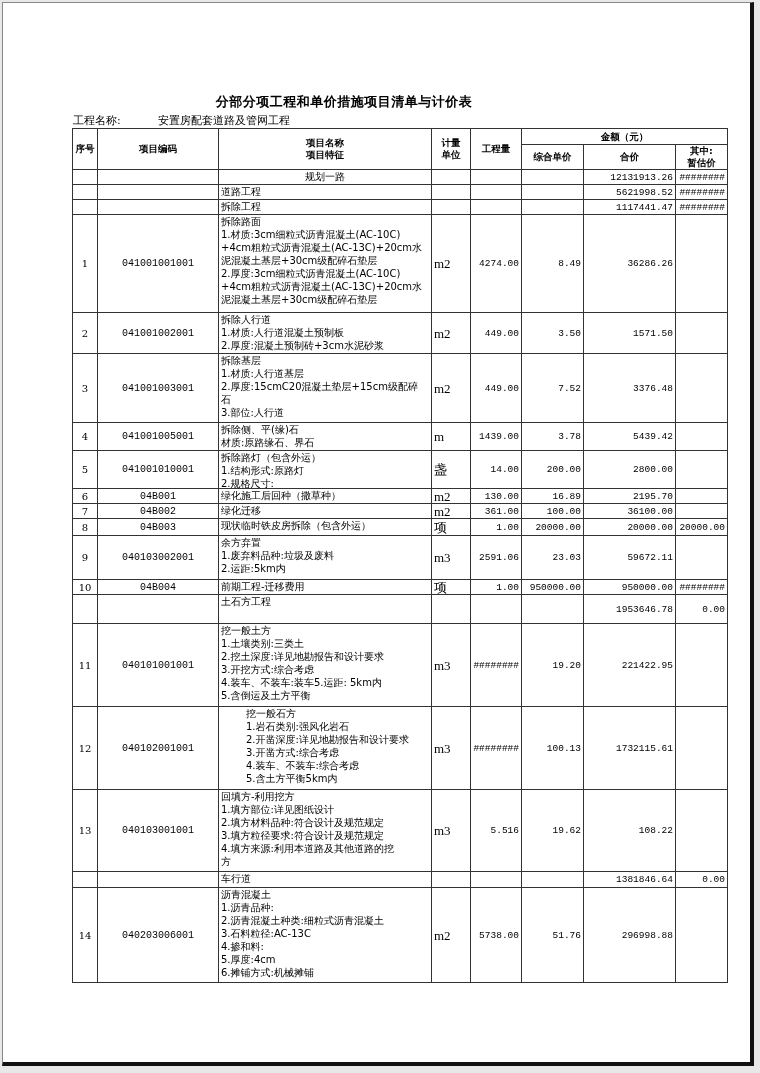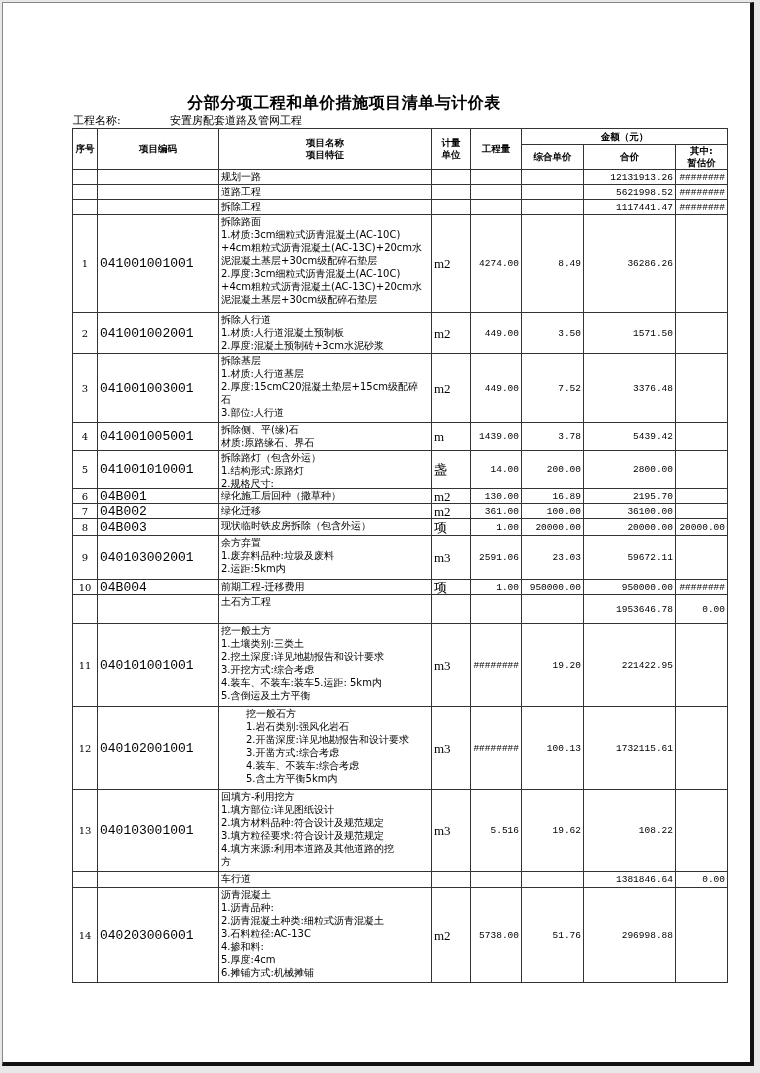--- a/index.html
+++ b/index.html
@@ -5,35 +5,35 @@
   html, body { margin: 0; padding: 0; background: #e8e8e8; }
   body { width: 760px; height: 1073px; position: relative; overflow: hidden; font-family: "DejaVu Sans", "Liberation Sans", sans-serif; }
   .page {
     position: absolute; left: 2px; top: 2px; width: 752px; height: 1064px;
     background: #fff; border-left: 1px solid #888; border-top: 1px solid #888;
     border-right: 4px solid #111; border-bottom: 4px solid #111;
     box-sizing: border-box;
   }
   .title {
     position: absolute; left: 0; top: 93px; width: 688px; text-align: center;
-    font-size: 16px; font-weight: bold; color: #000; letter-spacing: 0.5px;
+    font-size: 13px; font-weight: bold; color: #000; letter-spacing: 0.5px;
   }
   .proj-label { position: absolute; left: 73px; top: 113px; font-size: 11px; color: #000; }
-  .proj-name { position: absolute; left: 170px; top: 113px; font-size: 11px; color: #000; }
+  .proj-name { position: absolute; left: 158px; top: 113px; font-size: 11px; color: #000; }
   table.grid {
     position: absolute; left: 72px; top: 128px; border-collapse: collapse;
     table-layout: fixed; font-size: 10px; color: #000;
   }
   table.grid td, table.grid th {
     border: 1px solid #333; padding: 0 2px; overflow: hidden; vertical-align: middle;
     line-height: 13px;
   }
   table.grid th { font-weight: bold; font-size: 9.5px; text-align: center; line-height: 12px; }
   .c-no { text-align: center; font-family: "DejaVu Serif", "Liberation Serif", serif; }
-  .c-code { text-align: left; font-family: "Liberation Mono", "DejaVu Sans Mono", monospace; font-size: 13px; }
+  .c-code { text-align: center; font-family: "Liberation Mono", "DejaVu Sans Mono", monospace; font-size: 10px; }
   .c-name { text-align: left; vertical-align: top !important; font-size: 10px; line-height: 11.5px; padding-left: 2px !important; }
   .c-unit { text-align: left; font-family: Liberation Serif, serif; font-size: 13px; }
   .c-num { text-align: right; font-family: "Liberation Mono", "DejaVu Sans Mono", monospace; font-size: 9.5px; }
   .name-line { display: block; white-space: nowrap; }
   .clip { overflow: hidden; }
 </style>
 </head>
 <body>
 
 <div class="page"></div>
@@ -75,21 +75,21 @@
         <span class="name-line">其中:</span>
         <span class="name-line">暂估价</span>
       </th>
     </tr>
   </thead>
   <tbody id="tbody">
       <tr style="height: 15px;">
         <td class="c-no"></td>
         <td class="c-code"></td>
         <td class="c-name">
-          <div class="clip" style="max-height: 14px;">
+          <div class="clip" style="max-height: 14px; text-align: center;">
             <span class="name-line">规划一路</span>
           </div>
         </td>
         <td class="c-unit"></td>
         <td class="c-num"></td>
         <td class="c-num"></td>
         <td class="c-num">12131913.26</td>
         <td class="c-num">########</td>
       </tr>
       <tr style="height: 15px;">

